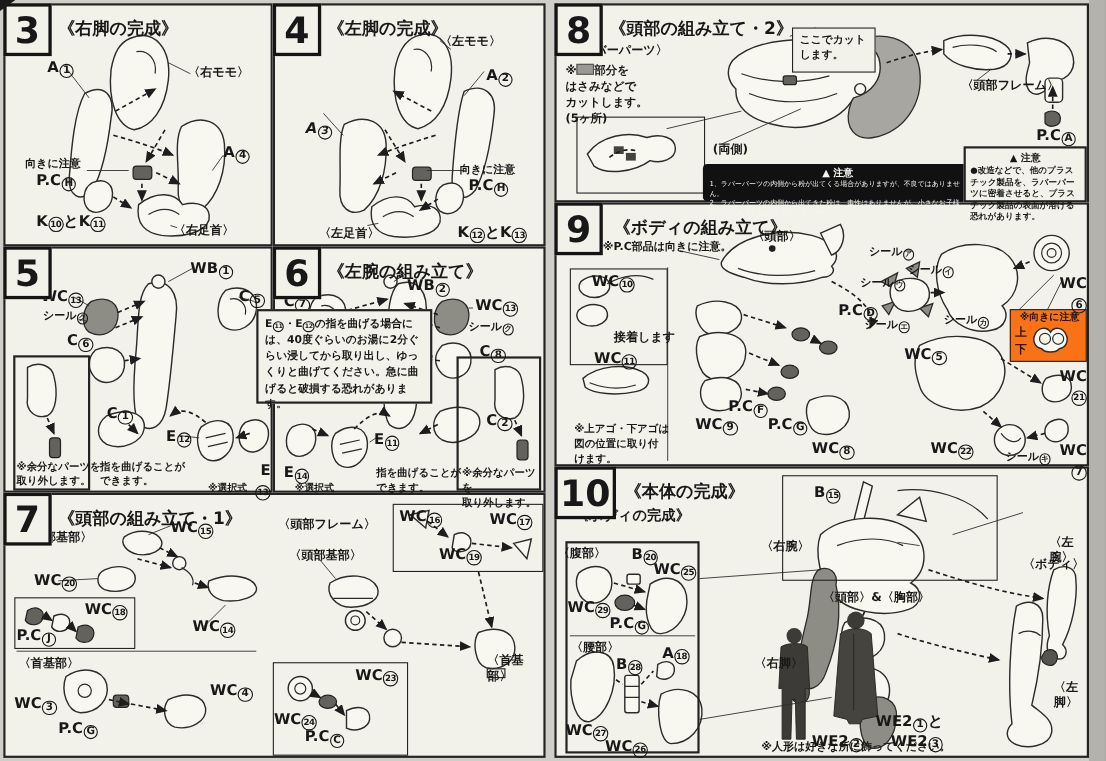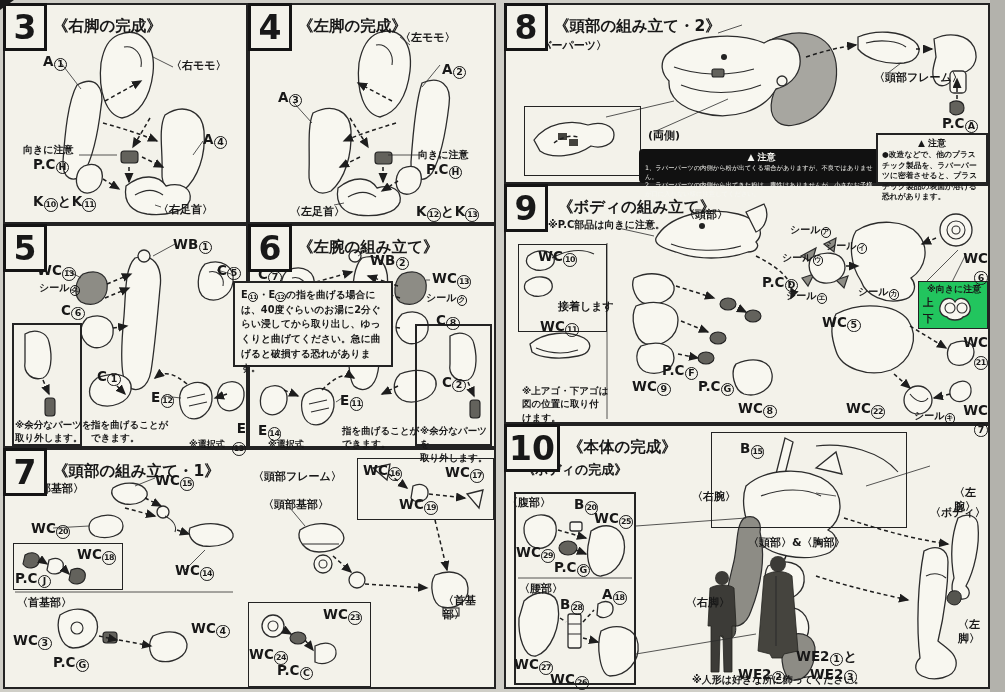--- a/index.html
+++ b/index.html
@@ -116,21 +116,21 @@
       <line class="s" x1="44" y1="98" x2="62" y2="118"></line>
       <line class="s" x1="172" y1="150" x2="138" y2="150"></line>
       <line class="s" x1="84" y1="200" x2="94" y2="198"></line>
     </svg>
     <div class="stepbox">
         <span>4</span>
       </div>
     <div class="ttl" style="left:48px;top:11px;">《左脚の完成》</div>
     <span class="lbl sub" style="left:150px;top:26px;">〈左モモ〉</span>
     <span class="lbl big" style="left:192px;top:56px;">A<span class="c">2</span></span>
-    <span class="lbl big" style="left:28px;top:84px;">A<span class="c">3</span></span>
+    <span class="lbl big" style="left:28px;top:104px;font-style:italic;">A<span class="c">3</span></span>
     <span class="lbl tiny" style="left:168px;top:144px;">向きに注意</span>
     <span class="lbl big" style="left:176px;top:156px;">P.C<span class="c">H</span></span>
     <span class="lbl big" style="left:166px;top:198px;">K<span class="c c2">12</span>とK<span class="c c2">13</span></span>
     <span class="lbl sub" style="left:40px;top:200px;">〈左足首〉</span>
   </div>
 
   <div class="panel" style="left:3px;top:224px;width:245px;height:224px;">
     <svg class="art" width="241" height="220" viewBox="0 0 241 220">
       <defs>
           <marker id="a5" markerWidth="8" markerHeight="8" refX="6" refY="3" orient="auto">
@@ -343,25 +343,33 @@
       <path class="pc" d="M444,98 C450,94 458,96 458,103 C458,110 448,112 444,107 Z"></path>
       <path class="d" d="M300,52 C318,46 334,42 350,40" marker-end="url(#a8)"></path>
       <path class="d" d="M410,44 L426,44" marker-end="url(#a8)"></path>
       <path class="d" d="M451,94 L451,74" marker-end="url(#a8)"></path>
       <line class="s" x1="212" y1="28" x2="236" y2="20"></line>
       <line class="s" x1="150" y1="126" x2="222" y2="94"></line>
       <line class="s" x1="168" y1="96" x2="100" y2="112"></line>
       <line class="s" x1="382" y1="68" x2="395" y2="58"></line>
     </svg>
     <div class="ibox" style="left:18px;top:101px;width:117px;height:70px;border-width:1.5px;"></div>
+    <div class="ibox" style="left:214px;top:20px;width:76px;height:41px;border-width:1.5px;background:#f3f2ea;z-index:3;">
+      <span class="lbl note" style="left:6px;top:4px;font-size:9.8px;">ここでカット
+します。</span>
+    </div>
     <div class="stepbox">
         <span>8</span>
       </div>
     <div class="ttl" style="left:48px;top:11px;">《頭部の組み立て・2》</div>
     <span class="lbl sub" style="left:12px;top:34px;">〈ラバーパーツ〉</span>
+    <span class="lbl note" style="left:8px;top:52px;font-size:10.5px;z-index:3;"><span>※</span><span class="swatch"></span><span>部分を
+はさみなどで
+カットします。
+(5ヶ所)</span></span>
     <span class="lbl sub" style="left:142px;top:124px;">(両側)</span>
     <span class="lbl sub" style="left:368px;top:66px;">〈頭部フレーム〉</span>
     <span class="lbl big" style="left:436px;top:110px;">P.C<span class="c">A</span></span>
     <div class="blackbox" style="left:133px;top:144px;width:245px;height:34px;">
       <div class="bt">▲ 注意</div>
       <div class="bl">1、ラバーパーツの内側から粉が出てくる場合がありますが、不良ではありません。</div>
       <div class="bl">2、ラバーパーツの内側から出てきた粉は、毒性はありませんが、小さなお子様が口に入れない様に注意してください。</div>
     </div>
     <div class="whitebox" style="left:370px;top:128px;width:112px;height:51px;">
       <div class="wt">▲ 注意</div>
@@ -417,21 +425,21 @@
       <path class="d" d="M340,80 L352,80" marker-end="url(#a9)"></path>
       <path class="d" d="M430,52 L416,58" marker-end="url(#a9)"></path>
       <path class="d" d="M404,140 L440,162" marker-end="url(#a9)"></path>
       <path class="d" d="M388,188 L404,202" marker-end="url(#a9)"></path>
       <path class="d" d="M444,208 L428,212" marker-end="url(#a9)"></path>
       <line class="s" x1="112" y1="42" x2="148" y2="50"></line>
       <line class="s" x1="460" y1="68" x2="446" y2="96"></line>
       <line class="s" x1="452" y1="64" x2="420" y2="96"></line>
     </svg>
     <div class="ibox" style="left:12px;top:58px;width:89px;height:88px;border-width:1.5px;"></div>
-    <div class="ibox" style="left:412px;top:95px;width:70px;height:48px;border-width:1.5px;background:#22c55e;z-index:3;">
+    <div class="ibox" style="left:412px;top:95px;width:70px;height:48px;border-width:1.5px;background:#f97316;z-index:3;">
       <span class="lbl" style="left:8px;top:2px;font-size:9px;">※向きに注意</span>
       <span class="lbl" style="left:4px;top:14px;font-size:10.5px;">上</span>
       <span class="lbl" style="left:4px;top:30px;font-size:10.5px;">下</span>
       <svg width="66" height="44" style="position:absolute;left:0;top:0;">
         <path class="p" d="M22,22 C25,15 33,15 36,20 C39,15 47,15 50,22 C53,28 50,34 44,35 C41,39 31,39 28,35 C22,34 19,28 22,22 Z"></path>
         <circle class="ln" cx="31" cy="26" r="5" fill="none"></circle>
           <circle class="ln" cx="43" cy="26" r="5" fill="none"></circle>
       </svg>
     </div>
     <div class="stepbox">

